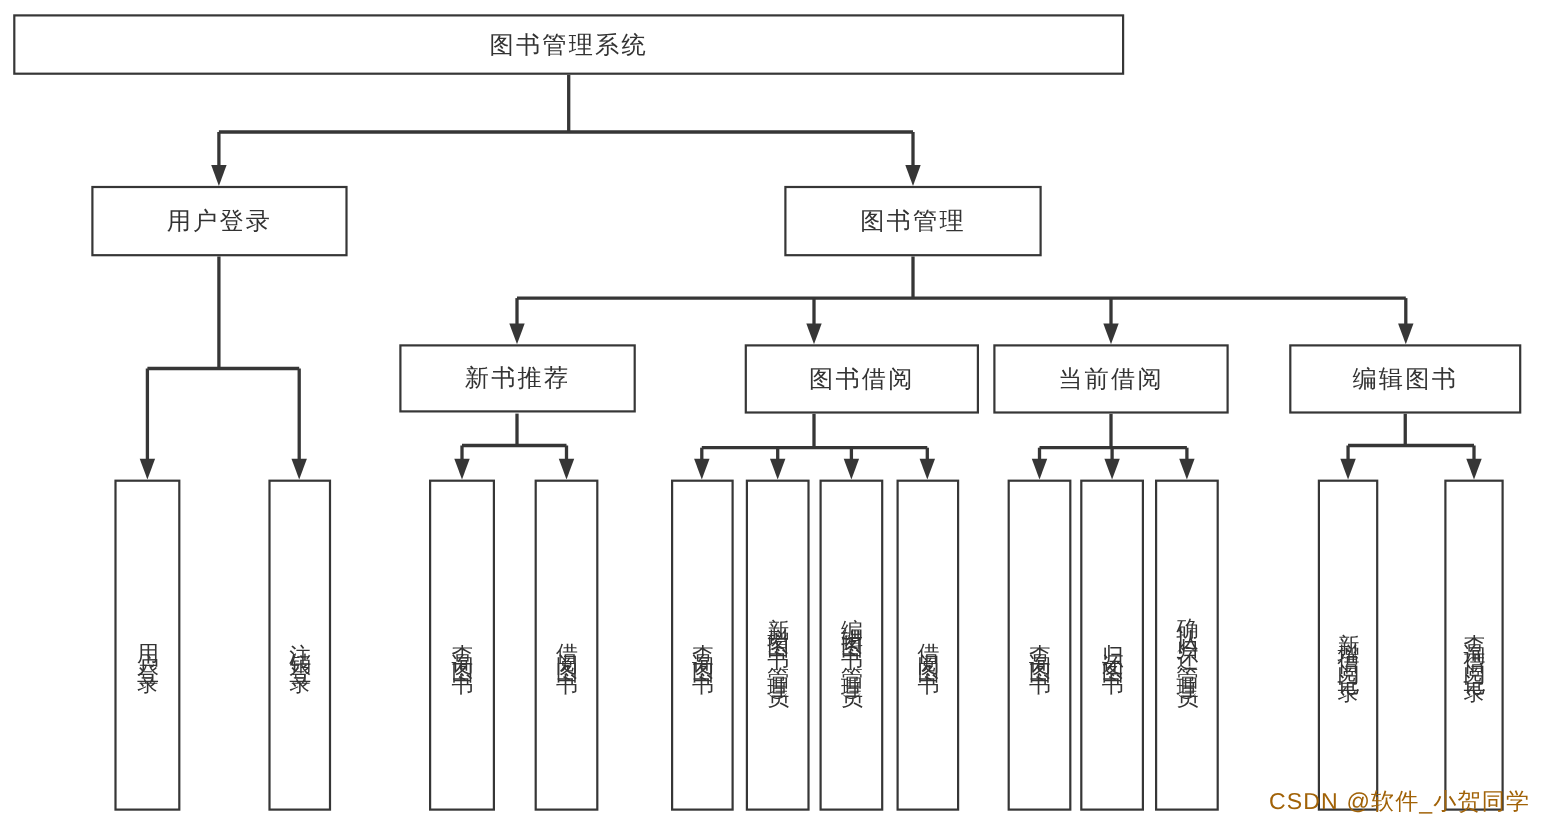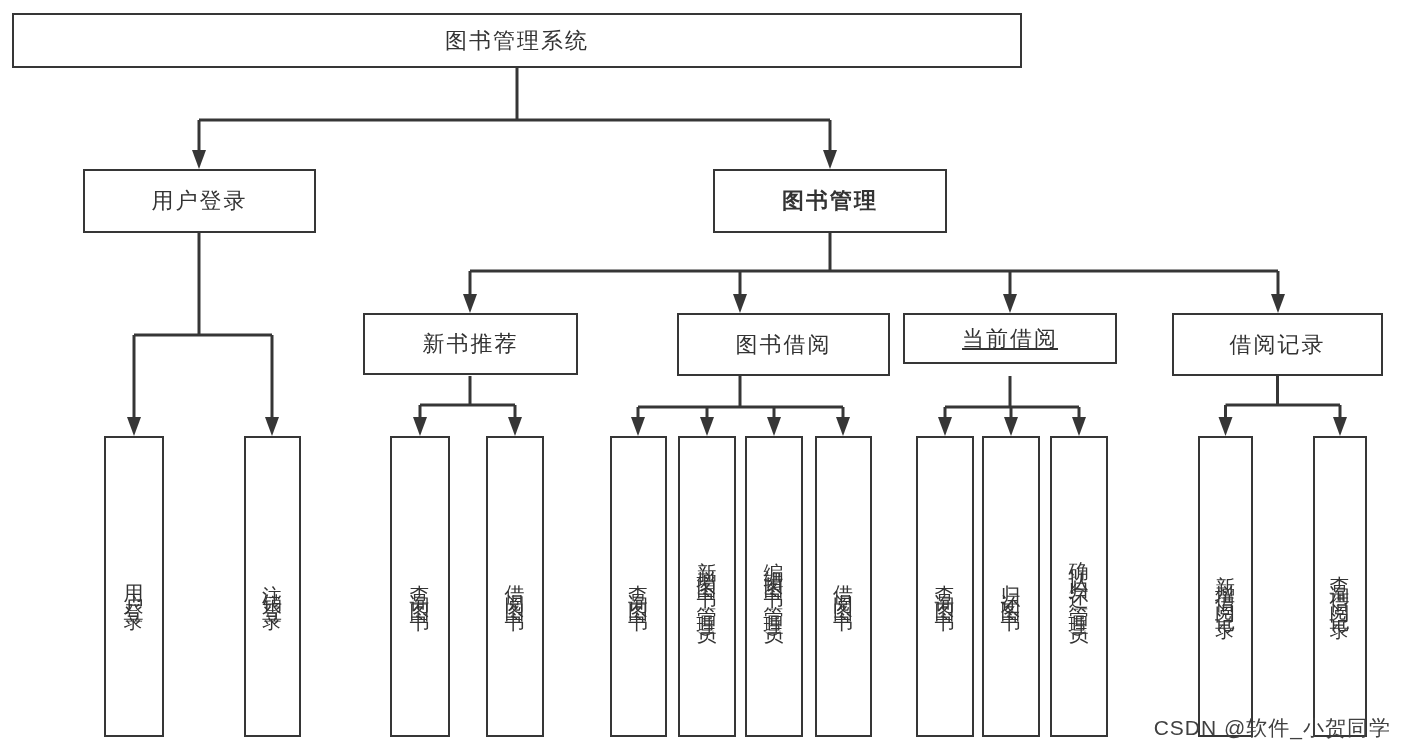--- a/index.html
+++ b/index.html
@@ -33,24 +33,24 @@
     writing-mode: vertical-rl;
     text-orientation: mixed;
     font-size: 20px;
     letter-spacing: 9px;
     line-height: 1;
     white-space: nowrap;
   }
   
   #n-root            { left: 12px;   top: 13px;  width: 1010px; height: 55px; font-family: Liberation Mono, monospace; }
   #n-user-login      { left: 83px;   top: 169px; width: 233px;  height: 64px; }
-  #n-book-mgmt       { left: 713px;  top: 169px; width: 234px;  height: 64px; font-weight: bold; }
+  #n-book-mgmt       { left: 713px;  top: 169px; width: 234px;  height: 64px; }
   #n-new-book-rec    { left: 363px;  top: 313px; width: 215px;  height: 62px; }
   #n-book-borrow     { left: 633px;  top: 313px; width: 213px;  height: 63px; margin-left: 44px; }
-  #n-current-borrow  { left: 903px;  top: 313px; width: 214px;  height: 51px; text-decoration: underline; }
+  #n-current-borrow  { left: 903px;  top: 313px; width: 214px;  height: 63px; }
   #n-borrow-records  { left: 1172px; top: 313px; width: 211px;  height: 63px; }
   
   .vbox { top: 436px; height: 301px; }
   #n-leaf-user-login { left: 104px;  width: 60px; }
   #n-leaf-logout     { left: 244px;  width: 57px; }
   #n-leaf-rec-query  { left: 390px;  width: 60px; }
   #n-leaf-rec-borrow { left: 486px;  width: 58px; }
   #n-leaf-bb-query   { left: 610px;  width: 57px; }
   #n-leaf-bb-add     { left: 678px;  width: 58px; }
   #n-leaf-bb-edit    { left: 745px;  width: 58px; }
@@ -59,21 +59,21 @@
   #n-leaf-cb-return  { left: 982px;  width: 58px; }
   #n-leaf-cb-confirm { left: 1050px; width: 58px; }
   #n-leaf-br-add     { left: 1198px; width: 55px; }
   #n-leaf-br-query   { left: 1313px; width: 54px; }
   #watermark {
     position: absolute;
     right: 14px;
     top: 714px;
     font-size: 21px;
     letter-spacing: 1px;
-    color: #404040;
+    color: #a16207;
     z-index: 3;
     white-space: nowrap;
   }
 </style>
 </head>
 <body>
 
 <div id="stage">
 
   <svg id="connectors" viewBox="0 0 1405 747" xmlns="http://www.w3.org/2000/svg">
@@ -156,21 +156,21 @@
   <div class="box hbox" id="n-new-book-rec">
     <span>新书推荐</span>
   </div>
   <div class="box hbox" id="n-book-borrow">
     <span>图书借阅</span>
   </div>
   <div class="box hbox" id="n-current-borrow">
     <span>当前借阅</span>
   </div>
   <div class="box hbox" id="n-borrow-records">
-    <span>借阅记录</span>
+    <span>编辑图书</span>
   </div>
 
   <div class="box vbox" id="n-leaf-user-login">
     <span class="vtext">用户登录</span>
   </div>
   <div class="box vbox" id="n-leaf-logout">
     <span class="vtext">注销登录</span>
   </div>
 
   <div class="box vbox" id="n-leaf-rec-query">

